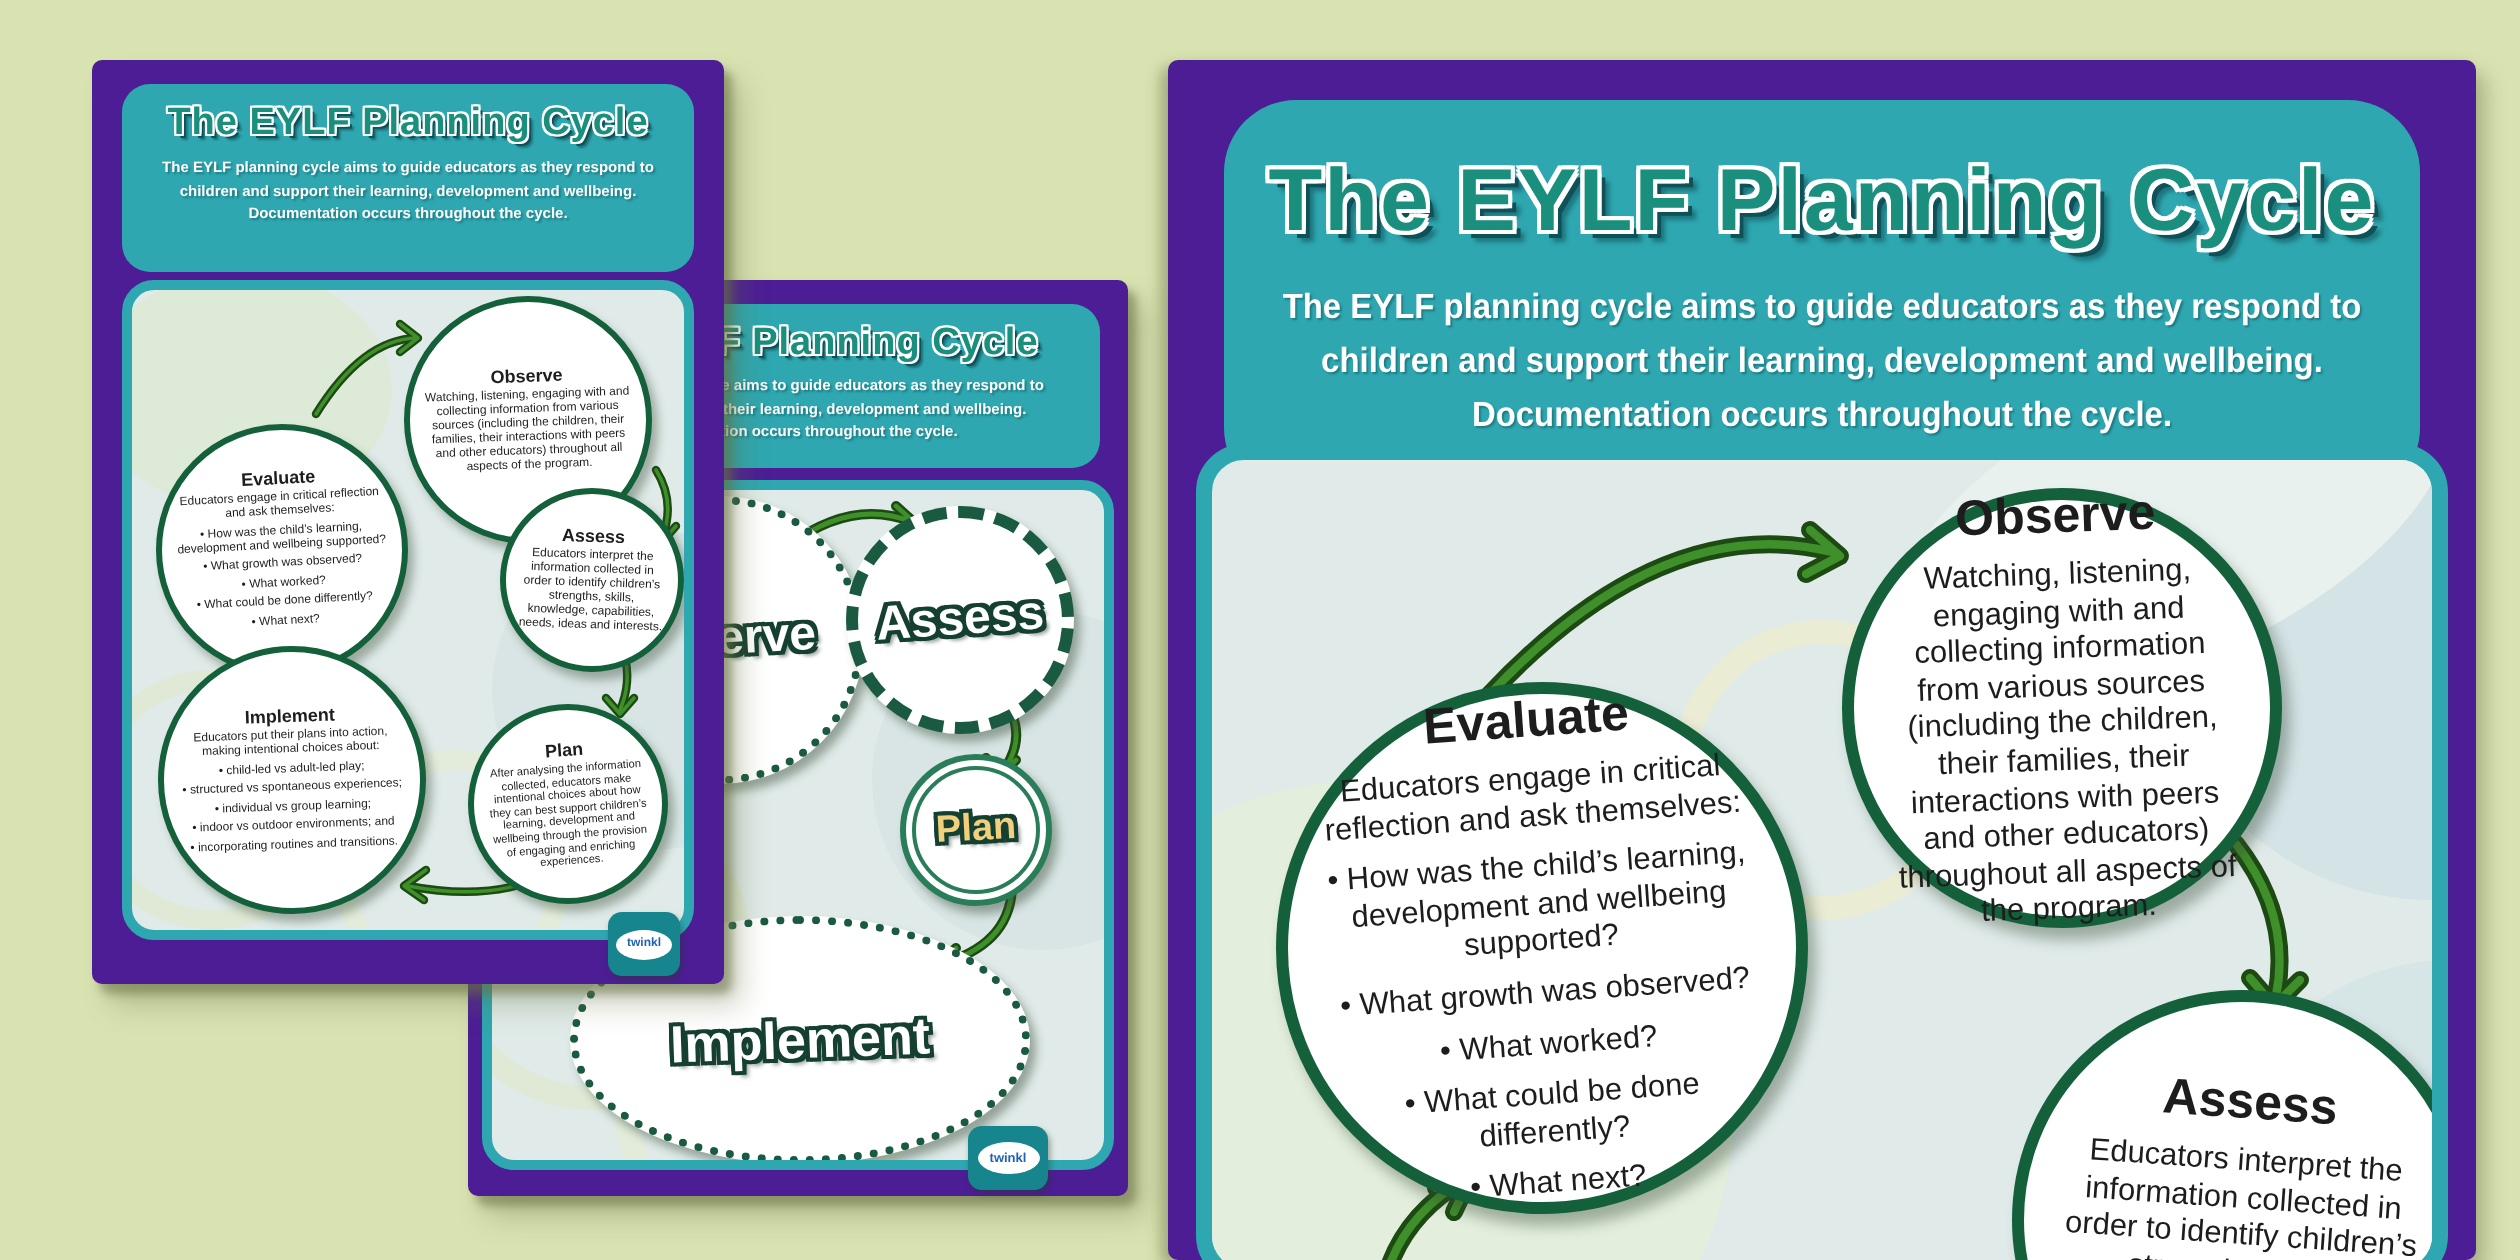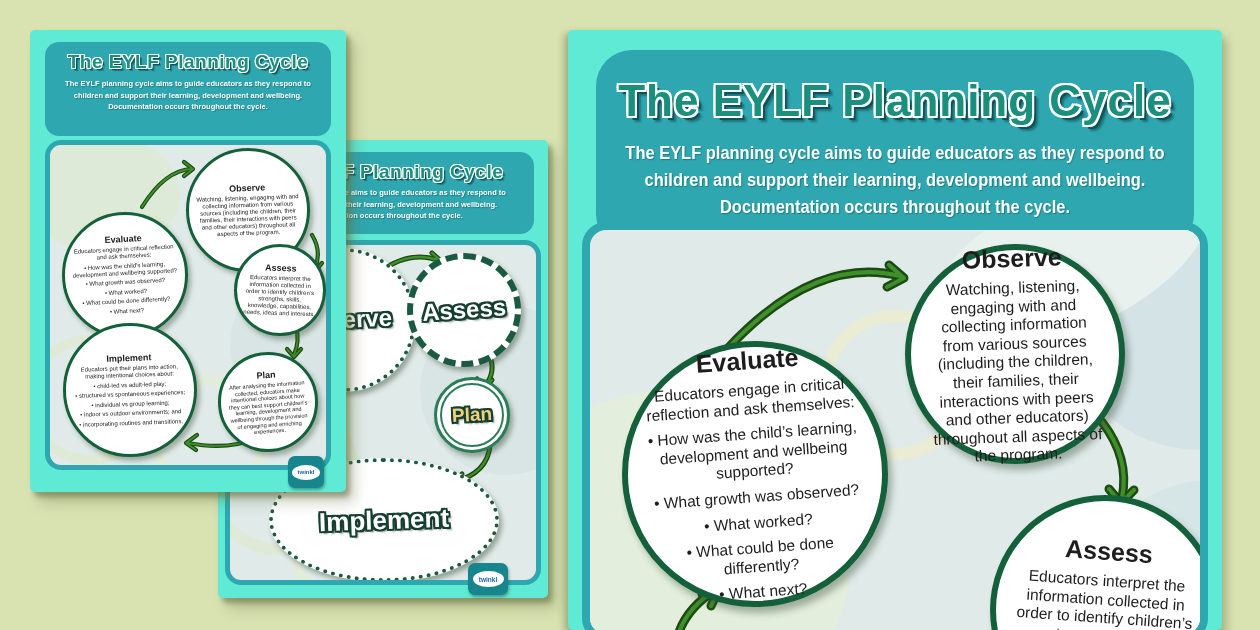--- a/index.html
+++ b/index.html
@@ -1,21 +1,21 @@
 <!DOCTYPE html>
 <html><head>
 <meta charset="utf-8">
 <style>
   * { margin:0; padding:0; box-sizing:border-box; }
   html,body { width:1260px; height:630px; overflow:hidden; }
   .stage { position:relative; width:1260px; height:630px; background:#d9e3b2;
            overflow:hidden; font-family:"Liberation Sans", sans-serif; }
 
   
-  .page { position:absolute; background:#5eead4; border-radius:5px; }
+  .page { position:absolute; background:#4c1d95; border-radius:5px;margin-left:16px; }
   .pa { left:30px; top:30px; width:316px; height:462px; z-index:2;
         box-shadow:4px 5px 5px rgba(104,112,66,.55), 9px 11px 14px rgba(104,112,66,.30); }
   .pb { left:218px; top:140px; width:330px; height:458px; z-index:1;
         box-shadow:4px 5px 5px rgba(104,112,66,.55), 9px 11px 14px rgba(104,112,66,.30); }
   .pc { left:568px; top:30px; width:654px; height:600px; z-index:1; overflow:hidden;
         box-shadow:-4px 3px 7px rgba(104,112,66,.45), 5px 7px 10px rgba(104,112,66,.40); }
 
   
   .hdr { position:absolute; background:#2ea7b0; text-align:center; color:#fff; }
   .pa .hdr { left:15px; top:12px; width:286px; height:94px; border-radius:14px; }

